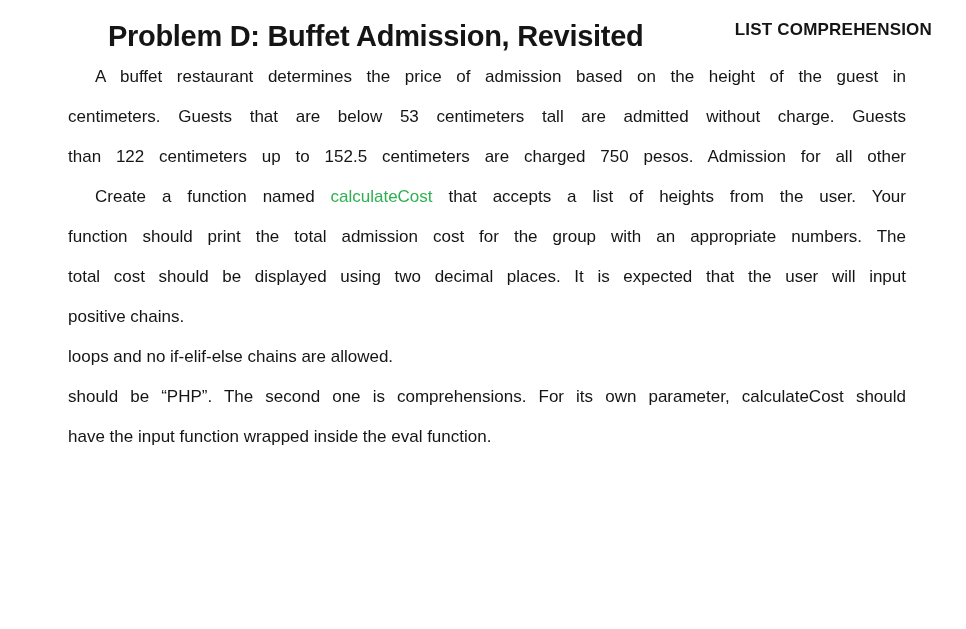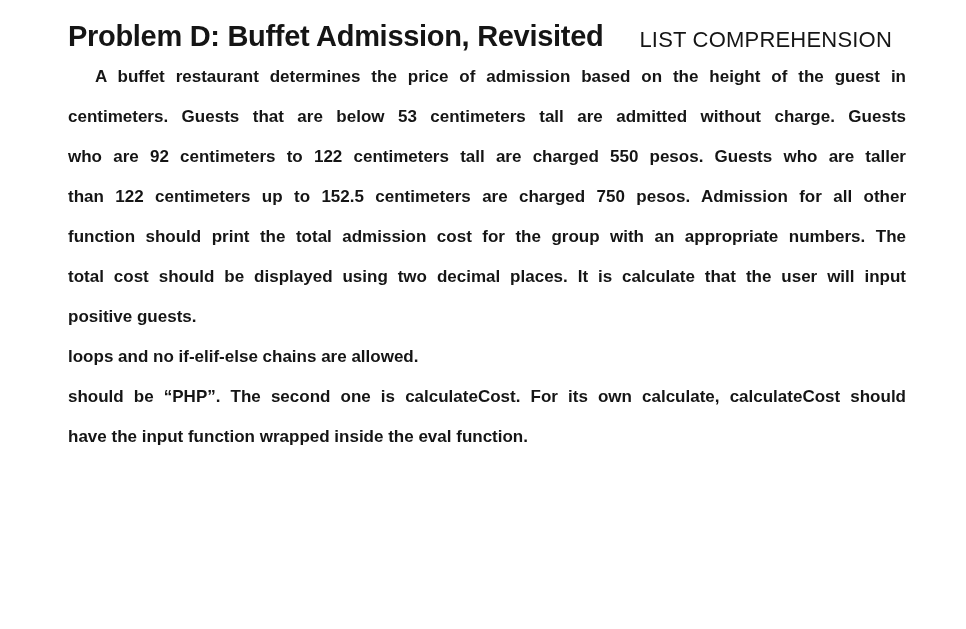--- a/index.html
+++ b/index.html
@@ -1,50 +1,50 @@
 <!DOCTYPE html>
 <html style="--hl: #2eb050; --ink: #151515; --bg: #ffffff;"><head>
 <meta charset="utf-8">
 <style>
   :root { --hl:#2eb050; --ink:#151515; --bg:#ffffff; }
   * { margin:0; padding:0; box-sizing:border-box; }
   html,body { width:966px; height:629px; background:var(--bg); overflow:hidden; }
   body { font-family:"Liberation Sans", sans-serif; color:var(--ink); }
   .page { width:966px; height:629px; background:var(--bg); padding:20px 60px 0 68px; }
-  .header-row { display:flex; justify-content:space-between; align-items:flex-end; width:838px; }
+  .header-row { display:flex; justify-content:space-between; align-items:flex-start; width:838px;margin-left:40px; }
   .title { font-size:29px; font-weight:700; letter-spacing:-0.3px; white-space:nowrap; }
-  .tag { font-size:22px; font-weight:400; letter-spacing:0.2px; white-space:nowrap; padding-right:14px; }
+  .tag { font-size:17px; font-weight:700; letter-spacing:0.2px; white-space:nowrap; padding-right:14px; }
   .doc-body { width:838px; margin-top:4px; }
-  .para { width:100%;font-weight:bold; }
+  .para { width:100%; }
   .line { font-size:17px; line-height:40px; height:40px; overflow:visible; text-align:left; }
   .line.justify { text-align:justify; text-align-last:justify; }
   .line.indent { text-indent:27px; }
   .hl { color:var(--hl); }
 </style>
 </head>
 <body>
 
 <div class="page">
   <div class="header-row">
     <div class="title">Problem D: Buffet Admission, Revisited</div>
     <div class="tag">LIST COMPREHENSION</div>
   </div>
   <div class="doc-body" id="doc-body">
       <div class="para">
         <div class="line justify indent"><span>A buffet restaurant determines the price of admission based on the height of the guest in</span></div>
         <div class="line justify"><span>centimeters. Guests that are below 53 centimeters tall are admitted without charge. Guests</span></div>
-        <div class="line justify"><span>who are 92 centimeters to 122 centimeters tall are charged 550 pesos. Guests who are taller</span></div>
         <div class="line justify"><span>than 122 centimeters up to 152.5 centimeters are charged 750 pesos. Admission for all other</span></div>
       </div>
       <div class="para">
+        <div class="line justify indent"><span>Create a function named </span><span class="hl">calculateCost</span><span> that accepts a list of heights from the user. Your</span></div>
         <div class="line justify"><span>function should print the total admission cost for the group with an appropriate numbers. The</span></div>
-        <div class="line justify"><span>total cost should be displayed using two decimal places. It is calculate that the user will input</span></div>
-        <div class="line"><span>positive guests.</span></div>
+        <div class="line justify"><span>total cost should be displayed using two decimal places. It is expected that the user will input</span></div>
+        <div class="line"><span>positive chains.</span></div>
       </div>
       <div class="para">
         <div class="line"><span>loops and no if-elif-else chains are allowed.</span></div>
       </div>
       <div class="para">
-        <div class="line justify"><span>should be “PHP”. The second one is calculateCost. For its own calculate, calculateCost should</span></div>
+        <div class="line justify"><span>should be “PHP”. The second one is comprehensions. For its own parameter, calculateCost should</span></div>
         <div class="line"><span>have the input function wrapped inside the eval function.</span></div>
       </div>
     </div>
 </div>
 
 </body></html>

